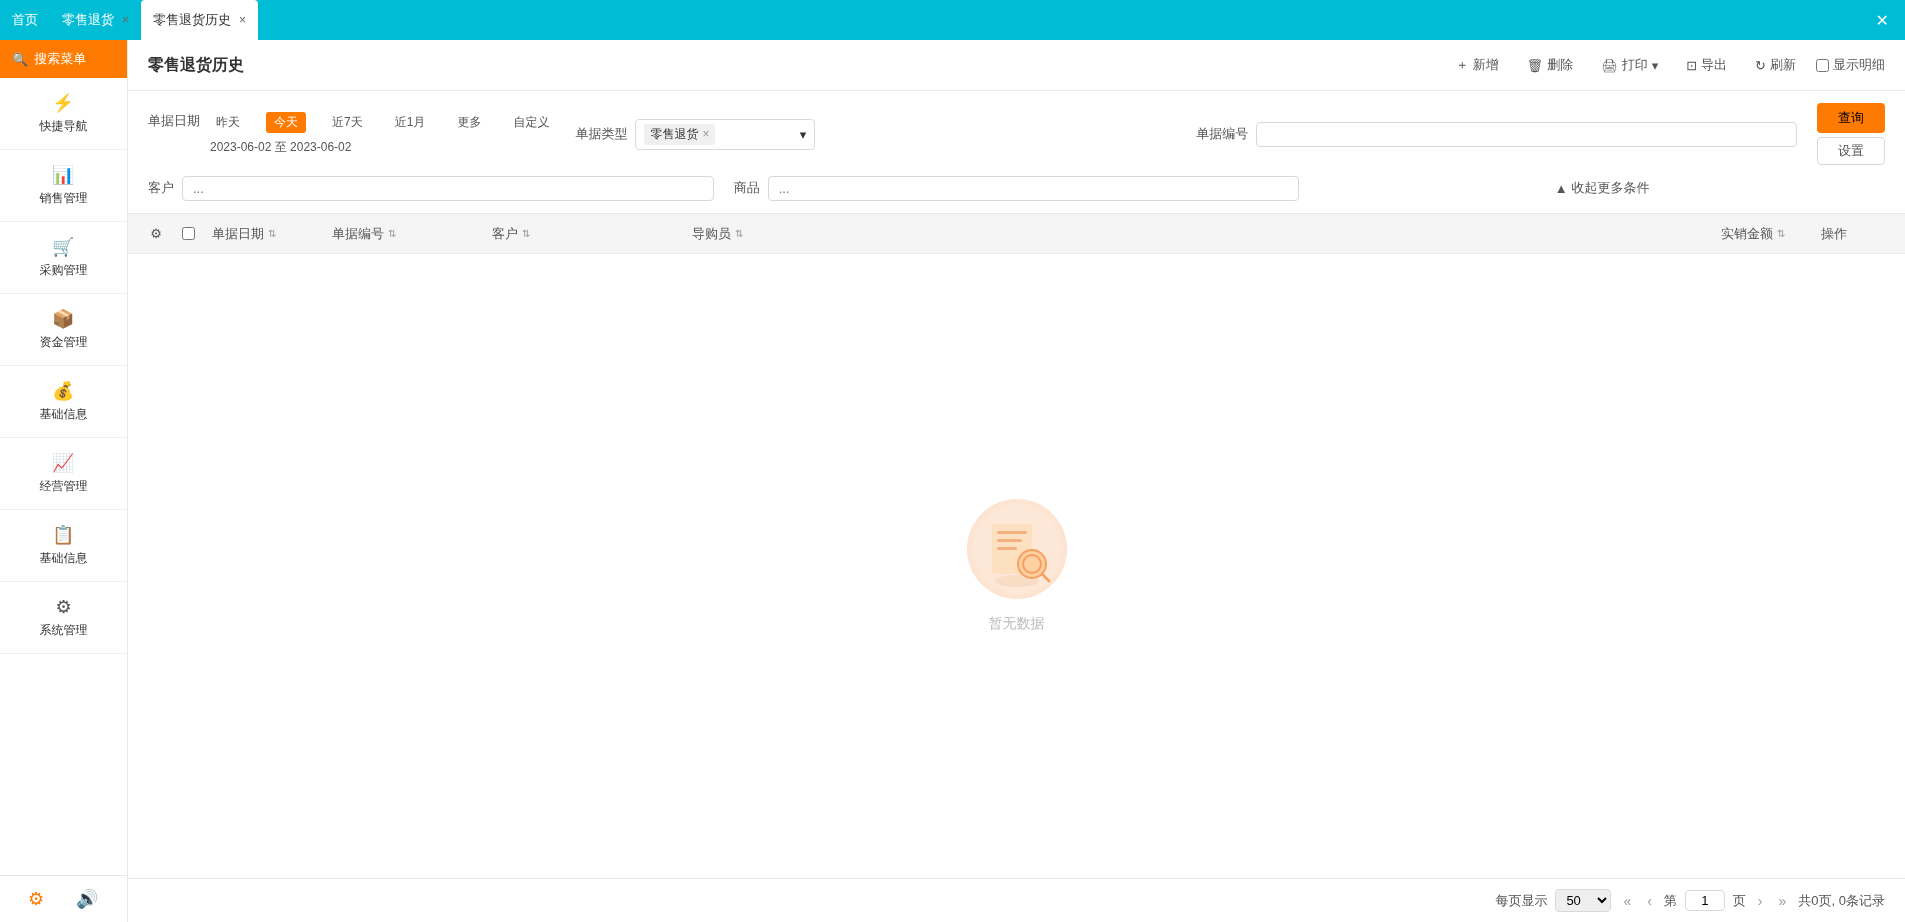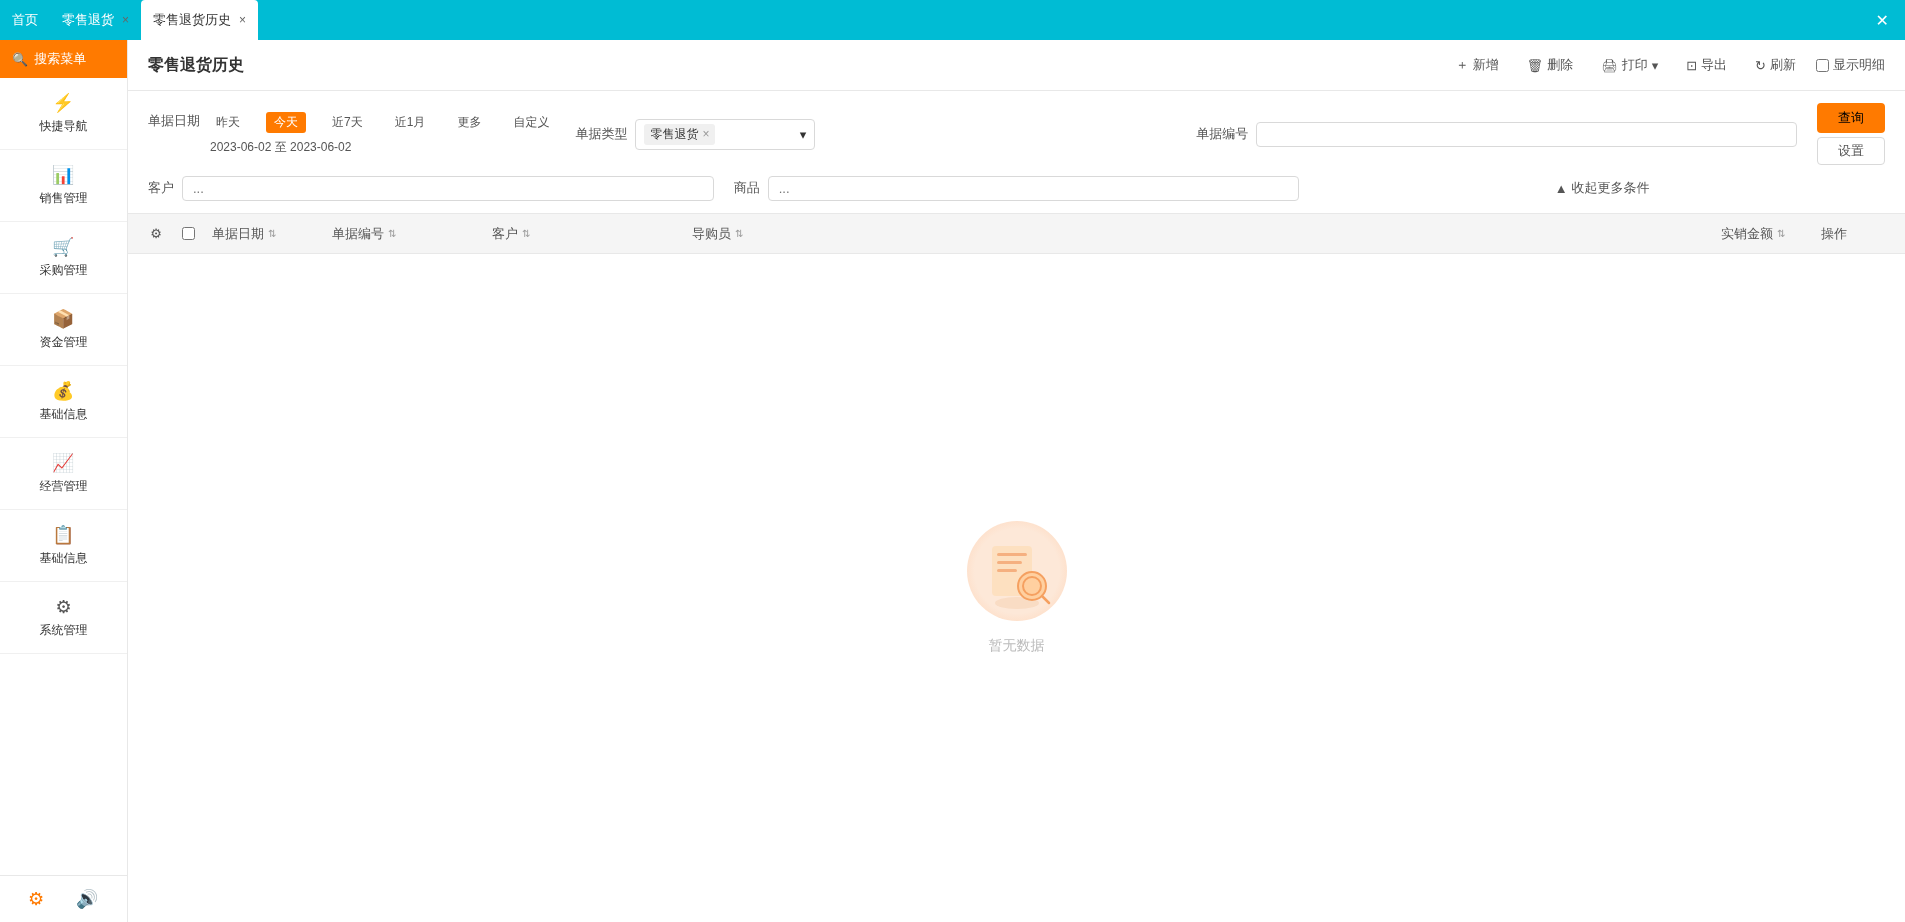--- a/index.html
+++ b/index.html
@@ -368,14 +368,30 @@
             <rect x="20" y="38" width="20" height="3" rx="1.5" fill="#f5b080"></rect>
             <circle cx="55" cy="55" r="14" fill="#ffd0a0" stroke="#f5a060" stroke-width="2"></circle>
             <circle cx="55" cy="55" r="9" fill="none" stroke="#f5a060" stroke-width="2"></circle>
             <line x1="65" y1="65" x2="72" y2="72" stroke="#f5a060" stroke-width="2.5" stroke-linecap="round"></line>
           </svg>
         </div>
         <span>暂无数据</span>
       </div>
     </div>
 
+    <div class="pagination">
+      <span>每页显示</span>
+      <select class="page-select">
+        <option value="50">50</option>
+        <option value="20">20</option>
+        <option value="100">100</option>
+      </select>
+      <span class="page-nav">«</span>
+      <span class="page-nav">‹</span>
+      <span>第</span>
+      <input class="page-input" type="text" value="1" style="">
+      <span>页</span>
+      <span class="page-nav">›</span>
+      <span class="page-nav">»</span>
+      <span>共0页, 0条记录</span>
+    </div>
   </div>
 </div>
 
 </body></html>

